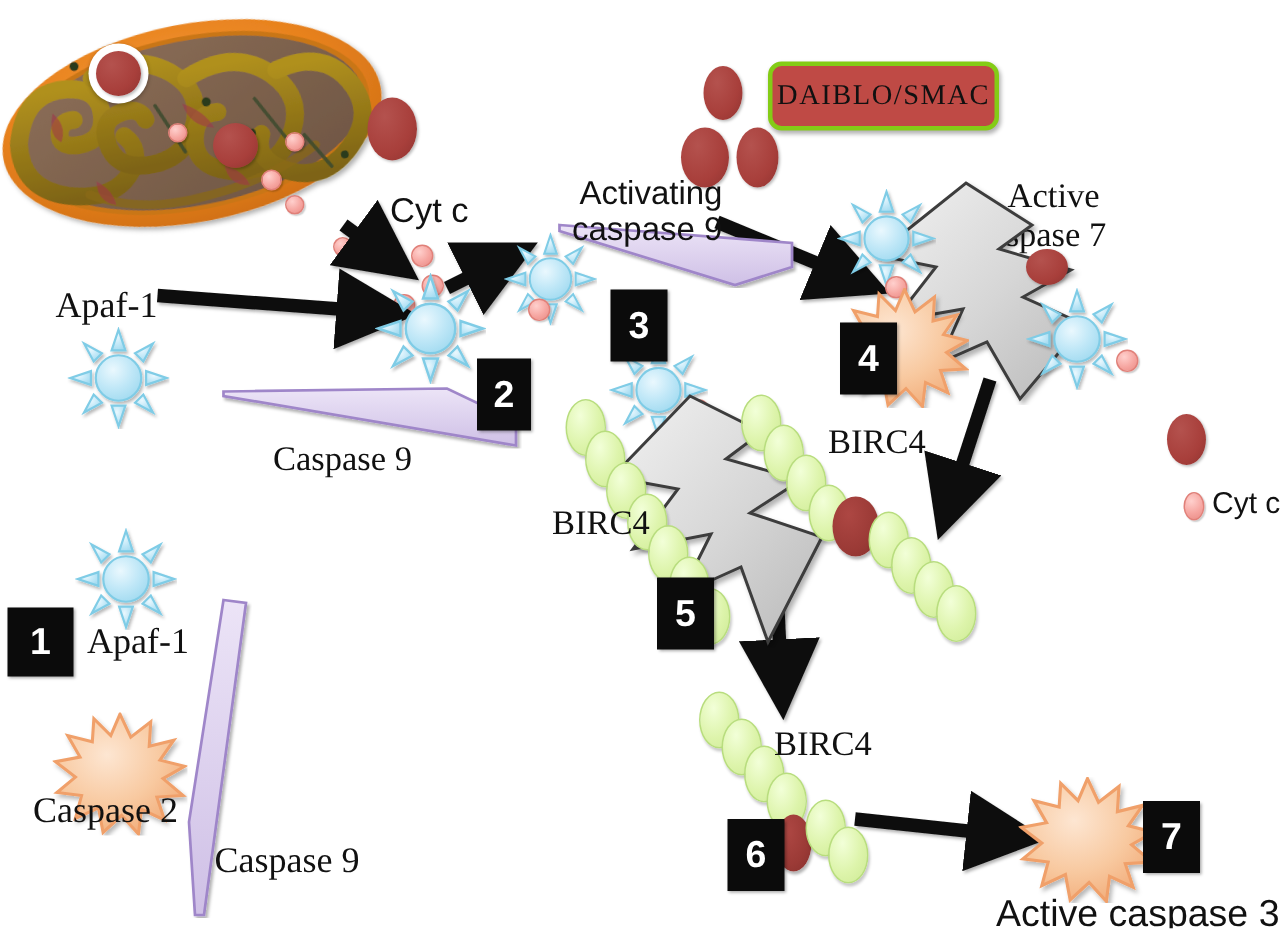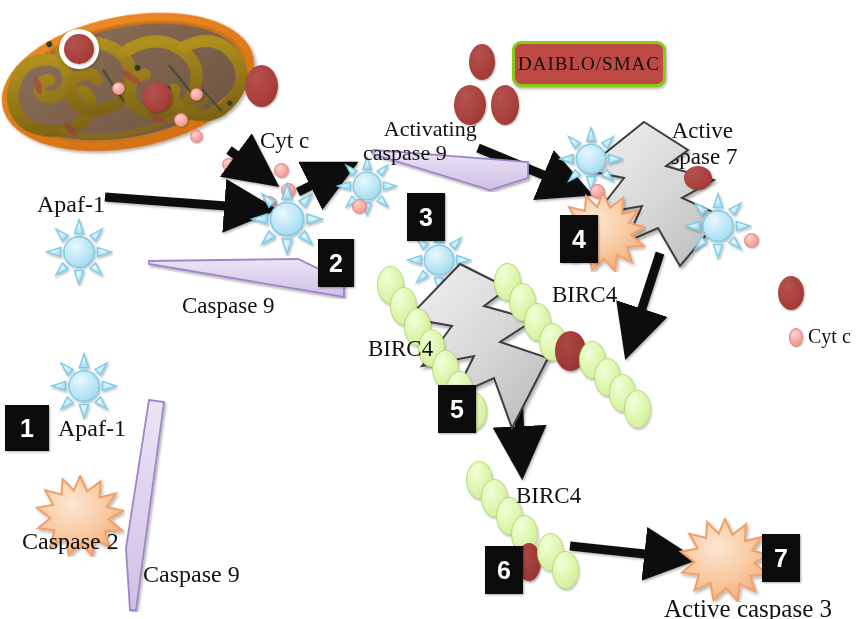--- a/index.html
+++ b/index.html
@@ -3,21 +3,21 @@
 <meta charset="utf-8">
 <style>
   html,body{margin:0;padding:0;background:#ffffff;}
   #stage{
     position:relative;width:858px;height:619px;overflow:hidden;
     background:#ffffff;
     font-family:"Liberation Serif", serif;
   }
   .lbl{position:absolute;white-space:pre;color:#111;line-height:1.12;}
   .serif{font-family:"Liberation Serif", serif;}
-  .sans{font-family:Liberation Serif, serif;}
+  .sans{font-family:Liberation Sans, sans-serif;}
 
   
   .numbox{
     position:absolute;background:#0b0b0b;color:#ffffff;
     display:flex;align-items:center;justify-content:center;
     font-family:"Liberation Sans", sans-serif;font-weight:700;
     box-shadow:1px 1px 2px rgba(0,0,0,.35);
   }
 
   
@@ -203,21 +203,21 @@
       </filter>
     </defs>
     <path d="M1 8 L150 6 L196 28 L196 44 L1 11 Z" fill="url(#casp9G)" stroke="#9f86c9" stroke-width="1.8" filter="url(#wsh)"></path>
   </svg>
   <div class="lbl serif" style="left:182px;top:293px;font-size:23px;">Caspase 9</div>
 
   <svg class="art" style="left:372px;top:148px;width:160px;height:44px" viewBox="0 0 160 44">
     <path d="M1 2 L156 14 L156 30 L118 42 L1 6 Z" fill="url(#casp9G)" stroke="#9f86c9" stroke-width="1.8" filter="url(#wsh)"></path>
   </svg>
 
-  <div class="lbl sans" style="left:363px;top:92px;font-size:22px;">
+  <div class="lbl sans" style="left:363px;top:92px;font-size:22px;text-align:right;">
     <span style="white-space:pre-line;">Activating
 caspase 9</span>
   </div>
   <div class="roval" style="left:469px;top:44px;width:26px;height:36px;"></div>
   <div class="roval" style="left:454px;top:85px;width:32px;height:40px;"></div>
   <div class="roval" style="left:491px;top:85px;width:28px;height:40px;"></div>
 
   <div class="plaque" style="left:512px;top:41px;width:148px;height:40px;font-size:19px;">
     <span>DAIBLO/SMAC</span>
   </div>

